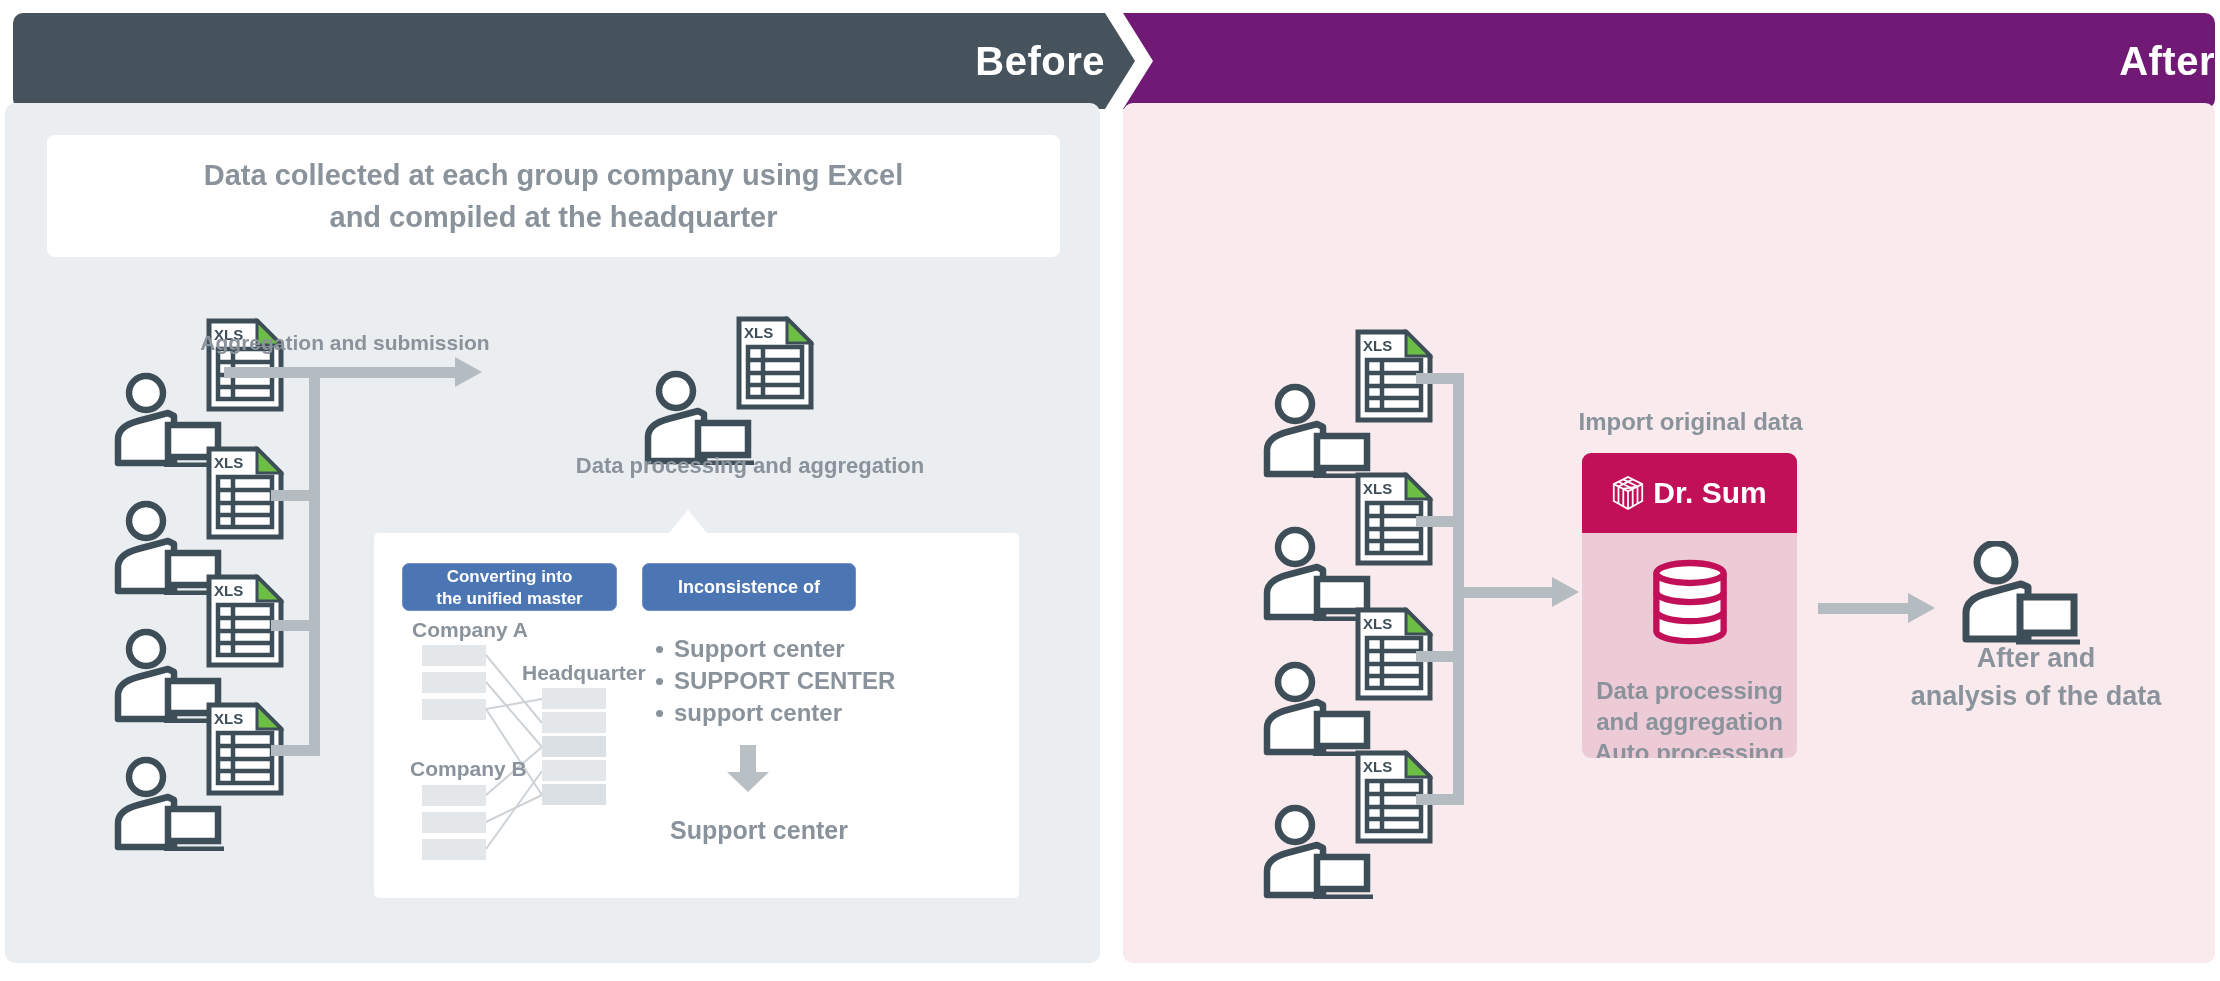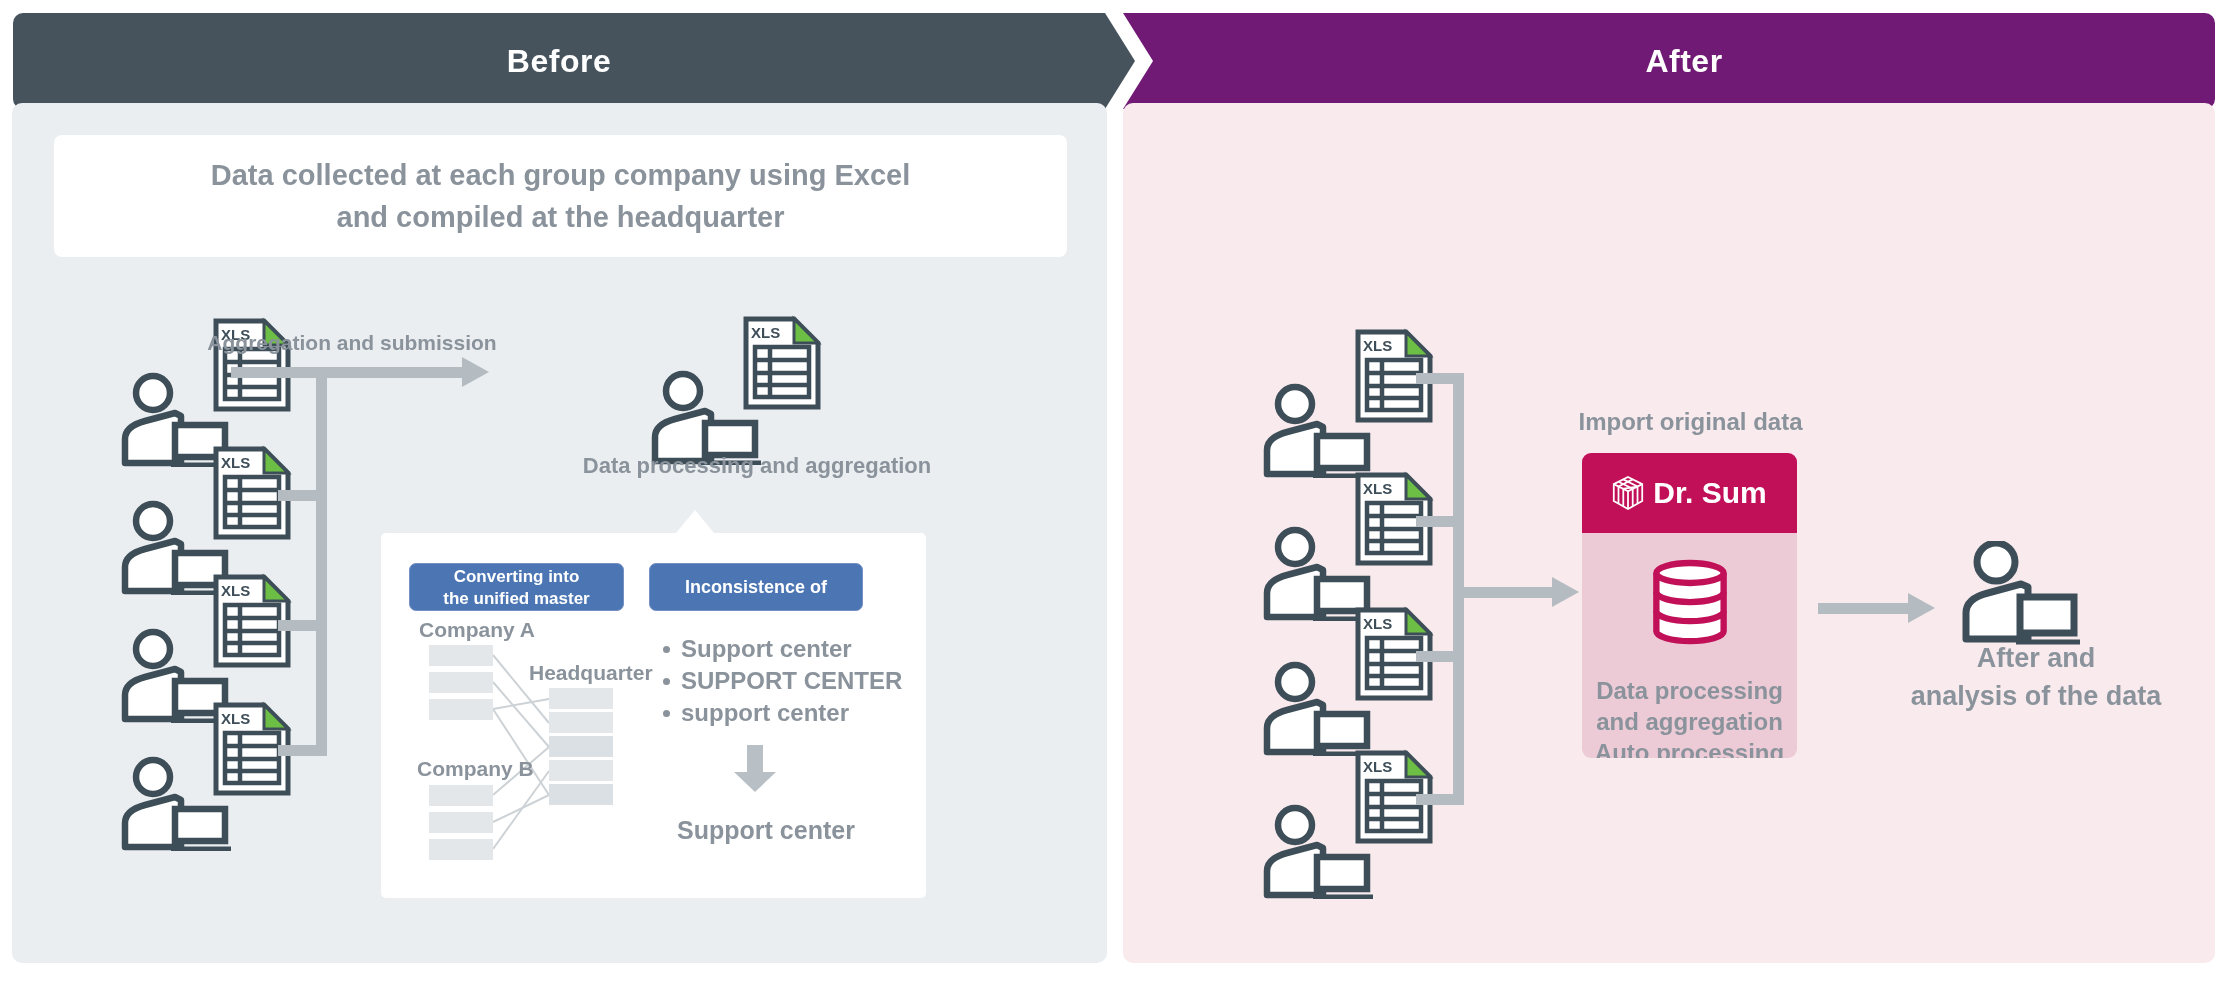--- a/index.html
+++ b/index.html
@@ -1,32 +1,32 @@
 <!DOCTYPE html>
 <html><head>
 <meta charset="utf-8">
 <style>
   html,body{margin:0;padding:0;background:#ffffff;}
   body{width:2220px;height:981px;position:relative;overflow:hidden;
        font-family:"Liberation Sans",sans-serif;-webkit-font-smoothing:antialiased;}
   .abs{position:absolute;}
 
   
-  .banner{top:13px;height:96px;display:flex;align-items:center;justify-content:center;
-          color:#fff;font-size:32px;font-weight:700;letter-spacing:.5px;}
+  .banner{top:13px;height:96px;display:flex;align-items:center;justify-content:flex-end;
+          color:#fff;font-size:40px;font-weight:700;letter-spacing:.5px;}
   .banner-before{left:13px;width:1122px;background:#46535D;border-radius:10px 0 0 10px;
     clip-path:polygon(0 0,calc(100% - 30px) 0,100% 50%,calc(100% - 30px) 100%,0 100%);
     padding-right:30px;box-sizing:border-box;}
   .banner-after{left:1123px;width:1092px;background:#701a75;border-radius:0 10px 10px 0;
     clip-path:polygon(0 0,100% 0,100% 100%,0 100%,30px 50%);
     padding-left:30px;box-sizing:border-box;}
 
   
   .panel{top:103px;height:860px;border-radius:10px;}
-  .panel-before{left:12px;width:1095px;background:#EBEEF1;}
+  .panel-before{left:5px;width:1095px;background:#EBEEF1;}
   .panel-after{left:1123px;width:1092px;background:#F8EAED;}
 
   .headbox{background:#fff;border-radius:8px;display:flex;flex-direction:column;
            align-items:center;justify-content:center;text-align:center;
            color:#8A939B;font-weight:700;font-size:29px;line-height:42px;}
 
   .gtext{color:#8A939B;font-weight:700;}
 
   
   .lin{background:#B4BCC1;}
@@ -163,21 +163,21 @@
         <circle cx="34" cy="76" r="17" stroke-width="6.5"></circle>
           <path d="M6,146 v-24 c0,-10 9,-15 20,-18 l30,-8 6,3 v47 z" stroke-width="6.5" stroke-linejoin="round"></path>
           <rect x="56" y="108" width="50" height="32" stroke-width="6.5"></rect>
           <line x1="52" y1="148" x2="112" y2="148" stroke-width="5"></line>
       </g>
       <text x="102" y="23" font-size="15" font-weight="bold" fill="#3E4E58">XLS</text>
     </svg>
   </div>
   <div class="abs gtext" style="left:565px;top:350px;width:360px;text-align:center;font-size:22px;">Data processing and aggregation</div>
 
-  <div class="abs callout" style="left:369px;top:430px;width:545px;height:365px;">
+  <div class="abs callout" style="left:369px;top:430px;width:645px;height:365px;">
     <div class="pointer" style="left:295px;"></div>
 
     <div class="abs pill" style="left:28px;top:30px;width:215px;height:48px;font-size:17px;line-height:22px;padding-top:2px;">
       <div>Converting into</div>
       <div>the unified master</div>
     </div>
     <div class="abs pill" style="left:268px;top:30px;width:214px;height:48px;font-size:18px;line-height:46px;">Inconsistence of notation</div>
 
     <svg class="abs" style="left:0;top:0;" width="645" height="365">
       <g stroke="#CDD2D6" stroke-width="2">

